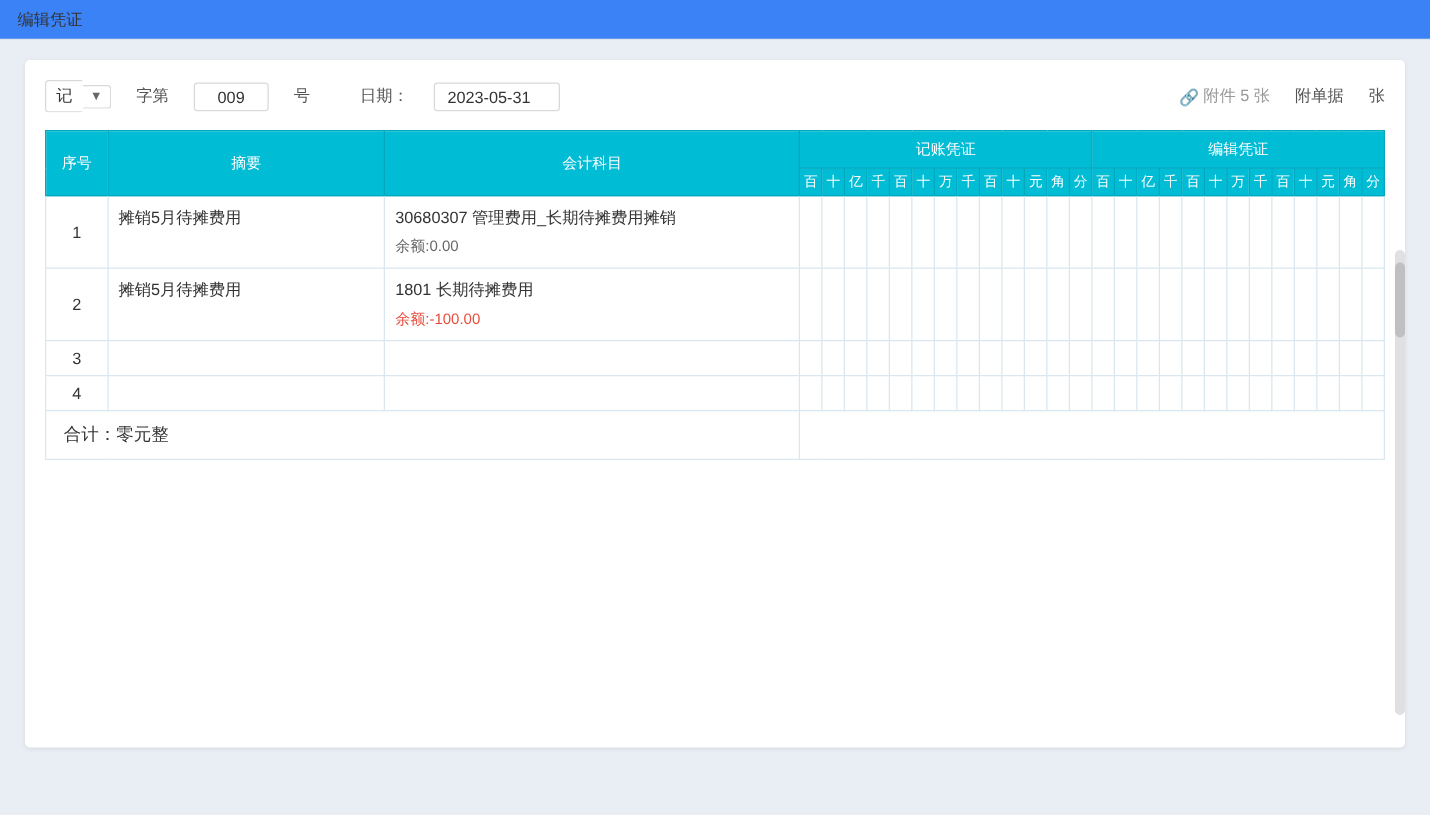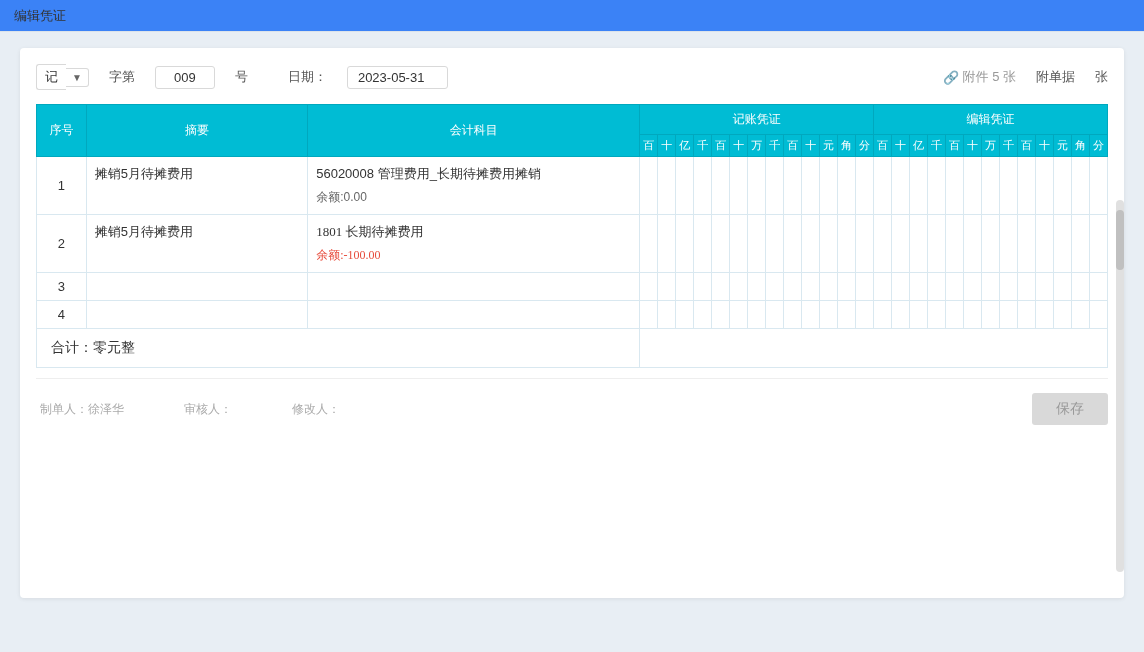--- a/index.html
+++ b/index.html
@@ -321,21 +321,21 @@
               <th style="background: rgb(0, 188, 212); color: rgb(255, 255, 255); border: 1px solid rgb(0, 168, 190); font-size: 11px; padding: 3px 0px; text-align: center; white-space: nowrap;">元</th>
               <th style="background: rgb(0, 188, 212); color: rgb(255, 255, 255); border: 1px solid rgb(0, 168, 190); font-size: 11px; padding: 3px 0px; text-align: center; white-space: nowrap;">角</th>
               <th style="background: rgb(0, 188, 212); color: rgb(255, 255, 255); border: 1px solid rgb(0, 168, 190); font-size: 11px; padding: 3px 0px; text-align: center; white-space: nowrap;">分</th>
             </tr>
         </thead>
         <tbody id="table-body">
         <tr>
               <td style="text-align: center; vertical-align: middle; border: 1px solid rgb(217, 232, 240); padding: 6px 4px; font-size: 13px; color: rgb(51, 51, 51);">1</td>
               <td style="border: 1px solid rgb(217, 232, 240); padding: 8px; vertical-align: top; font-size: 13px; color: rgb(51, 51, 51); min-height: 52px;">摊销5月待摊费用</td>
               <td style="border: 1px solid rgb(217, 232, 240); padding: 8px; vertical-align: top; min-height: 52px;">
-                <div style="font-size: 13px; color: rgb(51, 51, 51); margin-bottom: 6px;">56020008 管理费用_长期待摊费用摊销</div>
+                <div style="font-size: 13px; color: rgb(51, 51, 51); margin-bottom: 6px;">30680307 管理费用_长期待摊费用摊销</div>
                 <div style="font-size: 12px; color: rgb(102, 102, 102);">余额:0.00</div>
               </td>
               <td style="border: 1px solid rgb(217, 232, 240); text-align: center; vertical-align: middle; font-size: 12px; min-height: 52px;"></td>
               <td style="border: 1px solid rgb(217, 232, 240); text-align: center; vertical-align: middle; font-size: 12px; min-height: 52px;"></td>
               <td style="border: 1px solid rgb(217, 232, 240); text-align: center; vertical-align: middle; font-size: 12px; min-height: 52px;"></td>
               <td style="border: 1px solid rgb(217, 232, 240); text-align: center; vertical-align: middle; font-size: 12px; min-height: 52px;"></td>
               <td style="border: 1px solid rgb(217, 232, 240); text-align: center; vertical-align: middle; font-size: 12px; min-height: 52px;"></td>
               <td style="border: 1px solid rgb(217, 232, 240); text-align: center; vertical-align: middle; font-size: 12px; min-height: 52px;"></td>
               <td style="border: 1px solid rgb(217, 232, 240); text-align: center; vertical-align: middle; font-size: 12px; min-height: 52px;"></td>
               <td style="border: 1px solid rgb(217, 232, 240); text-align: center; vertical-align: middle; font-size: 12px; min-height: 52px;"></td>
@@ -354,21 +354,21 @@
               <td style="border: 1px solid rgb(217, 232, 240); text-align: center; vertical-align: middle; font-size: 12px; min-height: 52px;"></td>
               <td style="border: 1px solid rgb(217, 232, 240); text-align: center; vertical-align: middle; font-size: 12px; min-height: 52px;"></td>
               <td style="border: 1px solid rgb(217, 232, 240); text-align: center; vertical-align: middle; font-size: 12px; min-height: 52px;"></td>
               <td style="border: 1px solid rgb(217, 232, 240); text-align: center; vertical-align: middle; font-size: 12px; min-height: 52px;"></td>
               <td style="border: 1px solid rgb(217, 232, 240); text-align: center; vertical-align: middle; font-size: 12px; min-height: 52px;"></td>
               <td style="border: 1px solid rgb(217, 232, 240); text-align: center; vertical-align: middle; font-size: 12px; min-height: 52px;"></td>
             </tr>
             <tr>
               <td style="text-align: center; vertical-align: middle; border: 1px solid rgb(217, 232, 240); padding: 6px 4px; font-size: 13px; color: rgb(51, 51, 51);">2</td>
               <td style="border: 1px solid rgb(217, 232, 240); padding: 8px; vertical-align: top; font-size: 13px; color: rgb(51, 51, 51); min-height: 52px;">摊销5月待摊费用</td>
-              <td style="border: 1px solid rgb(217, 232, 240); padding: 8px; vertical-align: top; min-height: 52px; font-family: Liberation Serif, serif;">
+              <td style="border: 1px solid rgb(217, 232, 240); padding: 8px; vertical-align: top; min-height: 52px;">
                 <div style="font-size: 13px; color: rgb(51, 51, 51); margin-bottom: 6px;">1801 长期待摊费用</div>
                 <div style="font-size: 12px; color: rgb(231, 76, 60);">余额:-100.00</div>
               </td>
               <td style="border: 1px solid rgb(217, 232, 240); text-align: center; vertical-align: middle; font-size: 12px; min-height: 52px;"></td>
               <td style="border: 1px solid rgb(217, 232, 240); text-align: center; vertical-align: middle; font-size: 12px; min-height: 52px;"></td>
               <td style="border: 1px solid rgb(217, 232, 240); text-align: center; vertical-align: middle; font-size: 12px; min-height: 52px;"></td>
               <td style="border: 1px solid rgb(217, 232, 240); text-align: center; vertical-align: middle; font-size: 12px; min-height: 52px;"></td>
               <td style="border: 1px solid rgb(217, 232, 240); text-align: center; vertical-align: middle; font-size: 12px; min-height: 52px;"></td>
               <td style="border: 1px solid rgb(217, 232, 240); text-align: center; vertical-align: middle; font-size: 12px; min-height: 52px;"></td>
               <td style="border: 1px solid rgb(217, 232, 240); text-align: center; vertical-align: middle; font-size: 12px; min-height: 52px;"></td>
@@ -461,28 +461,20 @@
               <span class="summary-text">
                 <span>合计：</span><span>零元整</span>
               </span>
             </td>
             <td colspan="26" style="border:1px solid #d9e8f0;"></td>
           </tr>
         </tfoot>
       </table>
     </div>
 
-    <div style="display:flex; justify-content:space-between; align-items:center; margin-top:10px; padding-top:8px; border-top:1px solid #eee;">
-      <div class="footer-row">
-        <span style="color:#aaa;font-size:12px;">制单人：徐泽华</span>
-        <span style="color:#aaa;font-size:12px;">审核人：</span>
-        <span style="color:#aaa;font-size:12px;">修改人：</span>
-      </div>
-      <button class="save-btn">保存</button>
-    </div>
 
   </div>
 
   <div class="scrollbar-area">
     <div class="scrollbar-thumb"></div>
   </div>
 
 </div>
 
 </body></html>

